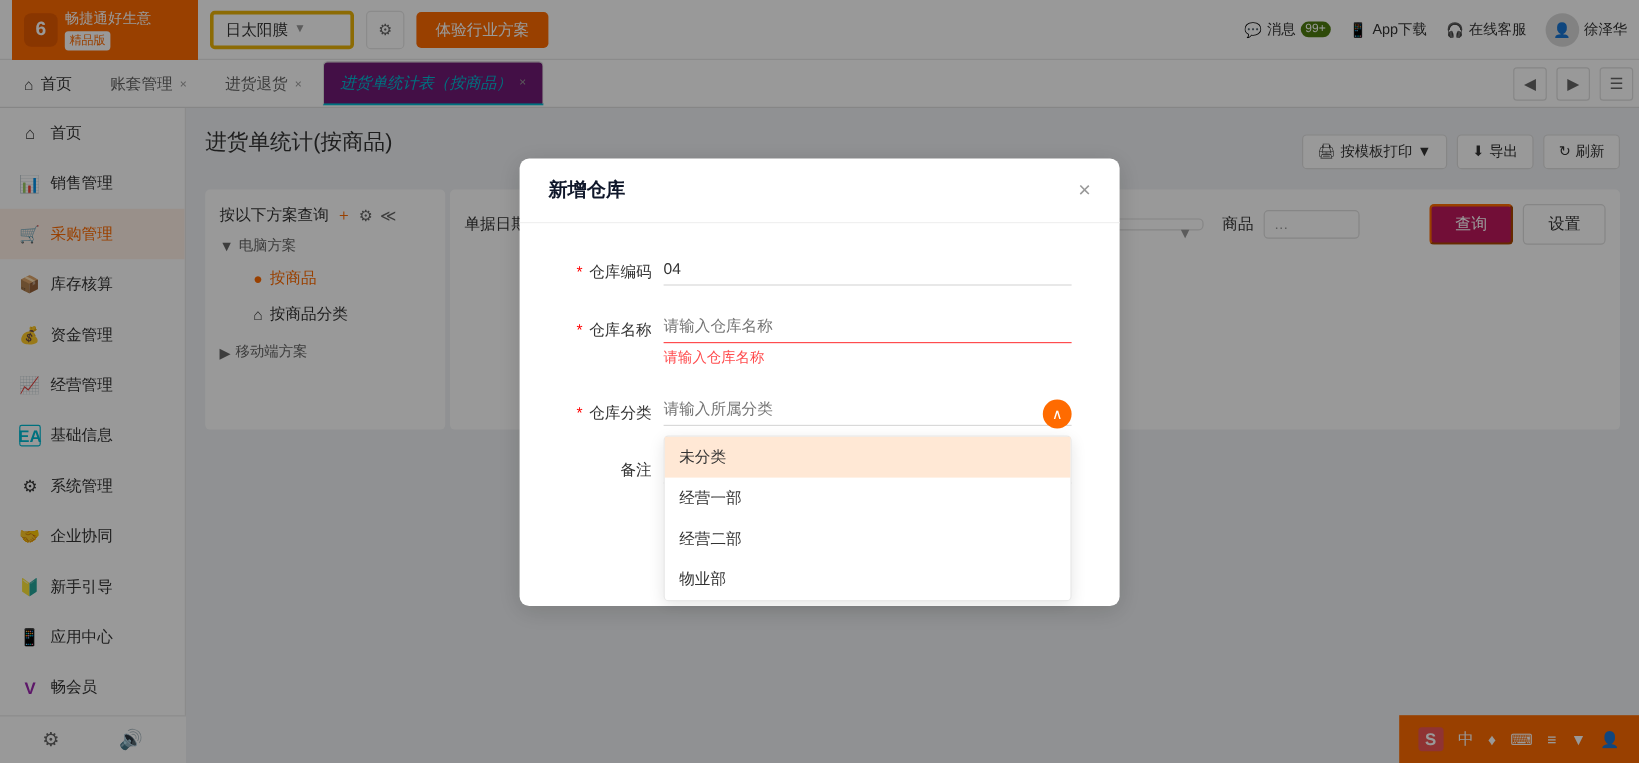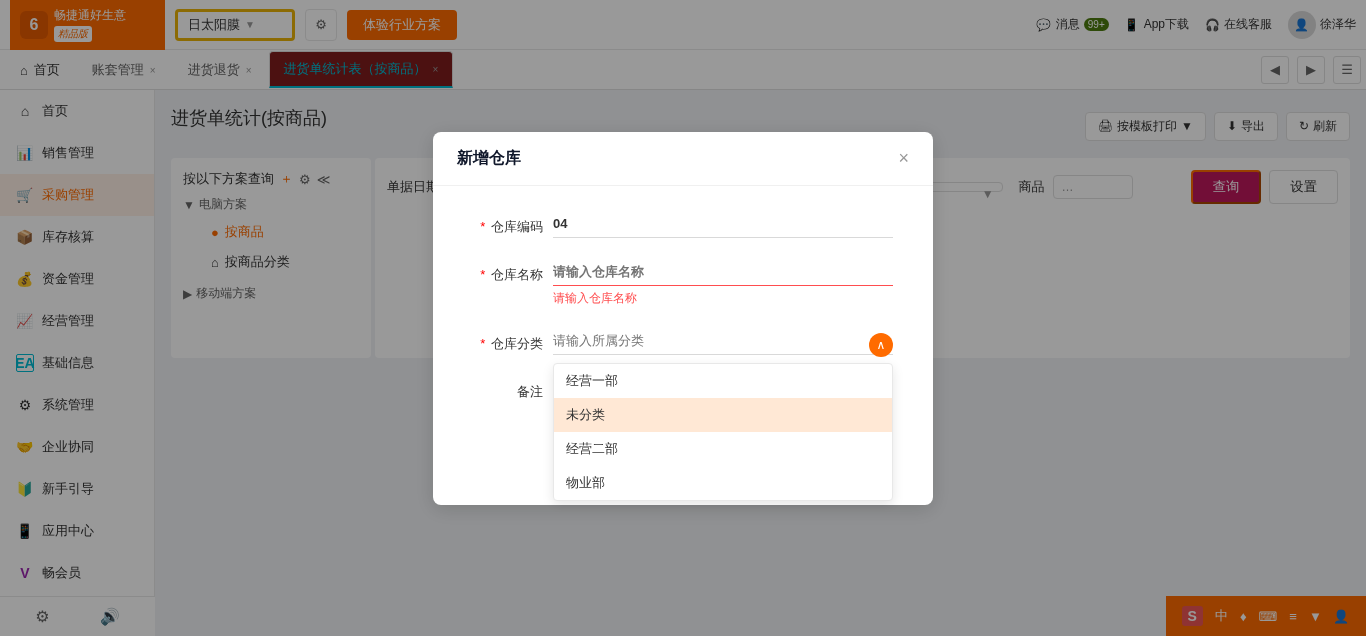--- a/index.html
+++ b/index.html
@@ -11,21 +11,21 @@
       background: #fff; border-bottom: 1px solid #e8e8e8;
       padding: 0 10px; gap: 10px;
     }
     .logo-area {
       display: flex; align-items: center; gap: 6px;
       width: 155px; background: #ff6b00; height: 50px;
       padding: 0 10px; flex-shrink: 0;
     }
     .logo-icon { width: 28px; height: 28px; background: #e55a00; border-radius: 6px;
       display: flex; align-items: center; justify-content: center; color: #fff; font-size: 16px; font-weight: bold; }
-    .logo-badge { background: #fff; color: #ff6b00; font-size: 10px; padding: 1px 4px; border-radius: 3px; margin-top: 2px; display: inline-block; font-style: italic; }
+    .logo-badge { background: #fff; color: #ff6b00; font-size: 10px; padding: 1px 4px; border-radius: 3px; margin-top: 2px; display: inline-block; }
 
     .store-selector {
       display: flex; align-items: center; border: 3px solid #eab308; border-radius: 4px;
       padding: 4px 10px; gap: 5px; cursor: pointer; min-width: 120px; color: #333;
     }
     .store-selector .arrow { color: #999; font-size: 10px; }
 
     .gear-btn { width: 32px; height: 32px; border: 1px solid #e8e8e8; border-radius: 4px;
       display: flex; align-items: center; justify-content: center; cursor: pointer; color: #666; }
 
@@ -41,22 +41,23 @@
     .tab-bar {
       display: flex; align-items: center; background: #fff; border-bottom: 1px solid #e0e0e0;
       height: 40px; padding: 0 5px; gap: 2px;
     }
     .tab-item {
       display: flex; align-items: center; gap: 6px; padding: 8px 14px;
       border-radius: 4px 4px 0 0; cursor: pointer; font-size: 13px; color: #666;
       border: 1px solid transparent; border-bottom: none; position: relative;
     }
     .tab-item.active {
-      background: #7f1d1d; color: #00bcd4; border-color: #e0e0e0;
+      background: #701a75; color: #00bcd4; border-color: #e0e0e0;
       border-bottom: 2px solid #00bcd4;
+      font-style: italic;
     }
     .tab-item .close { color: #999; font-size: 10px; cursor: pointer; }
     .tab-item.home { color: #333; }
     .tab-right { margin-left: auto; display: flex; align-items: center; gap: 8px; }
     .tab-ctrl-btn { width: 28px; height: 28px; border: 1px solid #e0e0e0; border-radius: 3px;
       display: flex; align-items: center; justify-content: center; cursor: pointer; color: #666; }
 
     
     .main-layout { display: flex; height: calc(636px - 90px); }
 
@@ -99,21 +100,21 @@
     .dialog-title { font-size: 16px; font-weight: 600; color: #0f172a; }
     .dialog-close { cursor: pointer; color: #999; font-size: 18px; }
 
     .dialog-body { padding: 24px 40px; }
     .form-row { display: flex; align-items: flex-start; margin-bottom: 20px; }
     .form-label { width: 80px; text-align: right; padding-right: 10px; padding-top: 8px; color: #333; font-size: 13px; flex-shrink: 0; }
     .required-star { color: #f00; margin-right: 2px; }
     .form-control-wrap { flex: 1; }
     .form-input {
       width: 100%; border: none; border-bottom: 1px solid #d9d9d9; padding: 6px 0;
-      font-size: 13px; outline: none; color: #333; font-weight: bold;
+      font-size: 13px; outline: none; color: #333;
     }
     .form-input.error-border { border-bottom-color: #ff4d4f; }
     .error-msg { color: #ff4d4f; font-size: 12px; margin-top: 4px; }
 
     .select-wrap { position: relative; }
     .select-input {
       width: 100%; border: none; border-bottom: 1px solid #d9d9d9;
       padding: 6px 30px 6px 0; font-size: 13px; outline: none; color: #999;
       background: transparent; cursor: pointer;
     }
@@ -401,22 +402,22 @@
         <div class="form-label">
           <span class="required-star">*</span>
           <span>仓库分类</span>
         </div>
         <div class="form-control-wrap select-wrap">
           <input type="text" class="select-input" placeholder="请输入所属分类" style="">
           <div class="select-arrow">∧</div>
 
           
           <div class="dropdown-list">
+            <div class="dropdown-item highlighted">未分类</div>
             <div class="dropdown-item">经营一部</div>
-            <div class="dropdown-item highlighted">未分类</div>
             <div class="dropdown-item">经营二部</div>
             <div class="dropdown-item">物业部</div>
           </div>
         </div>
       </div>
 
       <div class="form-row">
         <div class="form-label">
           <span>备注</span>
         </div>

